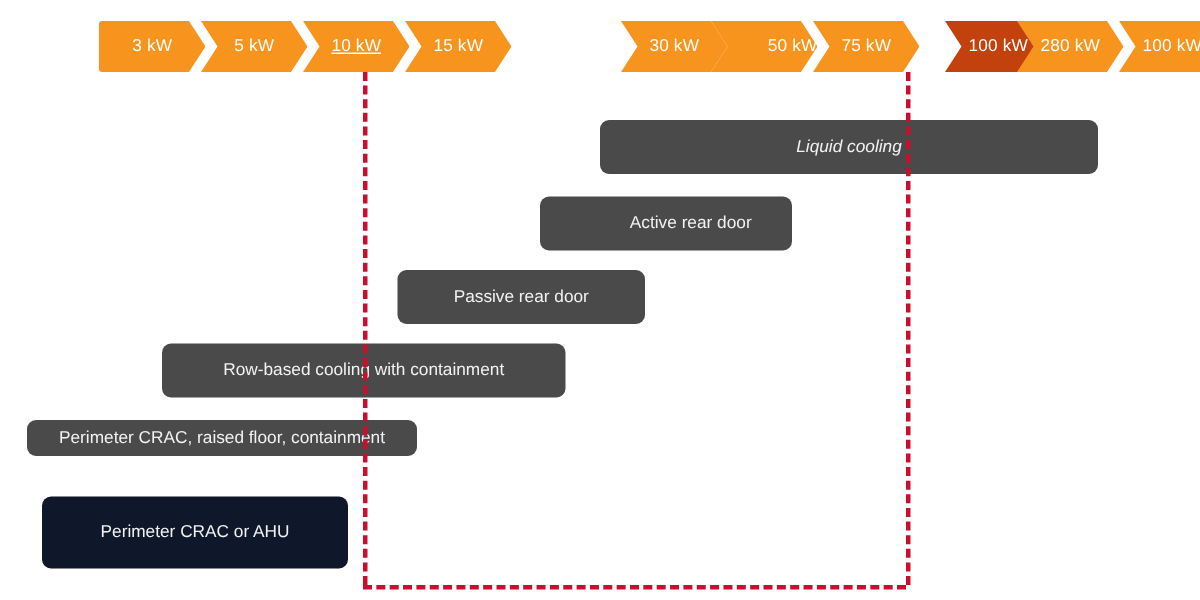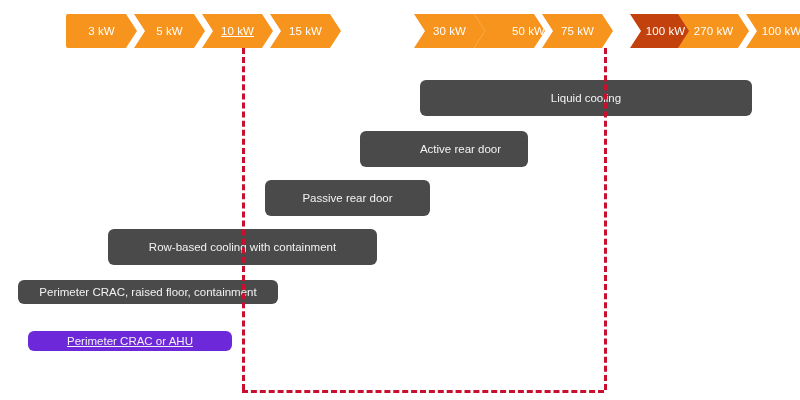--- a/index.html
+++ b/index.html
@@ -88,29 +88,29 @@
 
   <div id="scale-bar">
     <div class="seg first" style="left: 0px; width: 71px; background: rgb(247, 148, 29);">3 kW</div>
     <div class="seg mid" style="left: 68px; width: 71px; background: rgb(247, 148, 29);">5 kW</div>
     <div class="seg mid" style="left: 136px; width: 71px; background: rgb(247, 148, 29); text-decoration: underline;">10 kW</div>
     <div class="seg mid" style="left: 204px; width: 71px; background: rgb(247, 148, 29);">15 kW</div>
     <div class="seg mid" style="left: 348px; width: 71px; background: rgb(247, 148, 29);">30 kW</div>
     <div class="seg mid" style="left: 408px; width: 71px; background: rgb(247, 148, 29); text-align: right;">50 kW</div>
     <div class="seg mid" style="left: 476px; width: 71px; background: rgb(247, 148, 29);">75 kW</div>
     <div class="seg mid" style="left: 564px; width: 71px; background: #c2410c;">100 kW</div>
-    <div class="seg mid" style="left: 612px; width: 71px; background: rgb(247, 148, 29);">270 kW</div>
+    <div class="seg mid" style="left: 612px; width: 71px; background: rgb(247, 148, 29);">280 kW</div>
     <div class="seg mid" style="left: 680px; width: 71px; background: rgb(247, 148, 29);">100 kW</div>
     <div class="seg last" style="left: 748px; width: 85px; background: rgb(247, 148, 29);">200+</div>
   </div>
 
-  <div class="solution-bar" style="left: 420px; top: 80px; width: 332px; height: 36px; background: rgb(74, 74, 74); color: rgb(242, 242, 242);">Liquid cooling</div>
+  <div class="solution-bar" style="left: 400px; top: 80px; width: 332px; height: 36px; background: rgb(74, 74, 74); color: rgb(242, 242, 242); font-style: italic;">Liquid cooling</div>
   <div class="solution-bar" style="left: 360px; top: 131px; width: 168px; height: 36px; background: rgb(74, 74, 74); color: rgb(242, 242, 242); padding-left: 43px;">Active rear door</div>
   <div class="solution-bar" style="left: 108px; top: 229px; width: 269px; height: 36px; background: rgb(74, 74, 74); color: rgb(242, 242, 242);">Row-based cooling with containment</div>
   <div class="solution-bar" style="left: 265px; top: 180px; width: 165px; height: 36px; background: rgb(74, 74, 74); color: rgb(242, 242, 242);">Passive rear door</div>
   <div class="solution-bar" style="left: 18px; top: 280px; width: 260px; height: 24px; background: rgb(74, 74, 74); color: rgb(242, 242, 242);">Perimeter CRAC, raised floor,  containment</div>
-  <div class="solution-bar" style="left: 28px; top: 331px; width: 204px; height: 20px; background: #6d28d9; color: rgb(242, 242, 242); text-decoration: underline;">Perimeter CRAC or AHU</div>
+  <div class="solution-bar" style="left: 28px; top: 331px; width: 204px; height: 48px; background: #0f172a; color: rgb(242, 242, 242);">Perimeter CRAC or AHU</div>
 
   <div class="dash-v" id="bracket-left" style="left: 242px; top: 48px; height: 342px; border-left-color: rgb(200, 16, 46);"></div>
   <div class="dash-v" id="bracket-right" style="left: 604px; top: 48px; height: 342px; border-left-color: rgb(200, 16, 46);"></div>
   <div class="dash-h" id="bracket-bottom" style="left: 242px; top: 390px; width: 362px; border-top-color: rgb(200, 16, 46);"></div>
 
 </div>
 
 </body></html>

